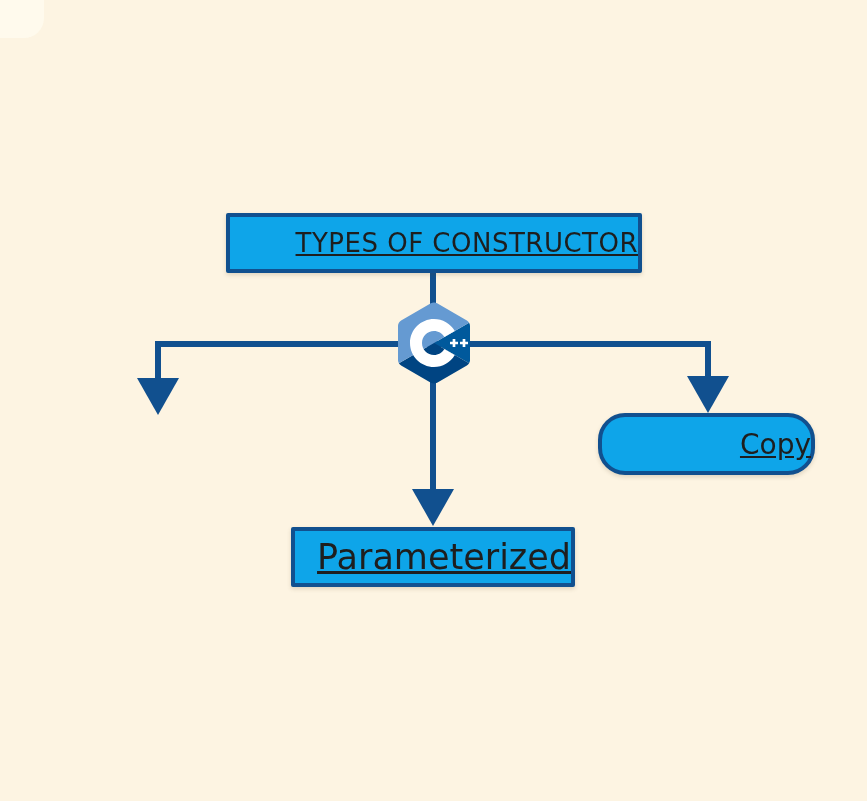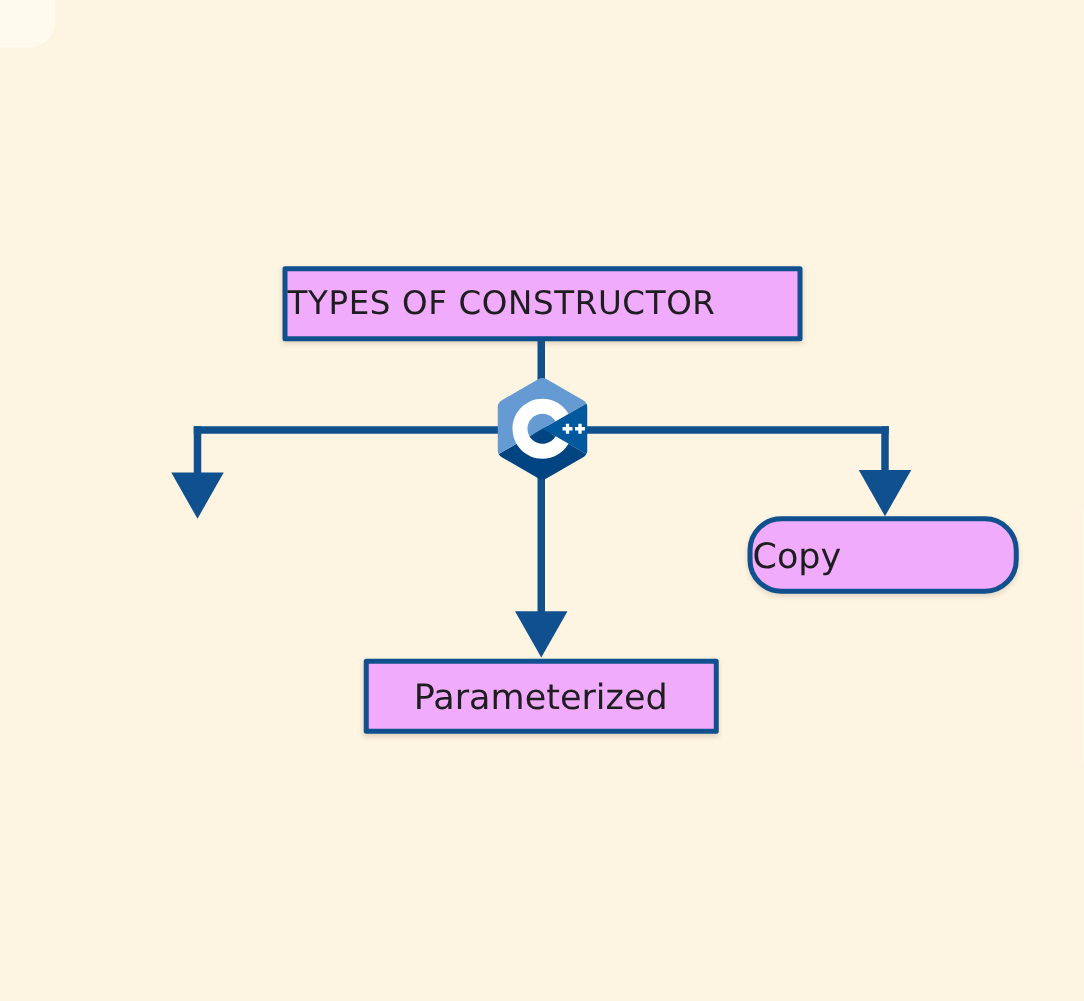--- a/index.html
+++ b/index.html
@@ -27,29 +27,30 @@
   }
   .arrow {
     position: absolute;
     width: 0; height: 0;
     border-left: 21px solid transparent;
     border-right: 21px solid transparent;
     border-top: 37px solid #11508f;
   }
   .node {
     position: absolute;
-    background: #f0abfc;
+    background: #0ea5e9;
     border: 4px solid #11508f;
     border-radius: 2px;
     box-sizing: border-box;
     display: flex;
     align-items: center;
-    justify-content: flex-start;
+    justify-content: flex-end;
     color: #1e1e1e;
     box-shadow: 0 2px 4px rgba(90, 70, 40, 0.18);
+    text-decoration: underline;
   }
   .title-box {
     left: 226px; top: 213px;
     width: 416px; height: 60px;
     font-size: 26px;
     letter-spacing: 0.5px;
   }
   .node-default {
     left: 51px; top: 416px;
     width: 217px; height: 62px;
@@ -57,21 +58,21 @@
   }
   .node-copy {
     left: 598px; top: 413px;
     width: 217px; height: 62px;
     font-size: 28px;
     border-radius: 27px;
   }
   .node-parameterized {
     left: 291px; top: 527px;
     width: 284px; height: 60px;
-    font-size: 28px;
+    font-size: 35px;
     padding-left: 36px;
   }
   .logo {
     position: absolute;
     left: 398px; top: 302px;
     width: 72px; height: 82px;
     z-index: 3;
   }
   .logo svg { width: 100%; height: 100%; display: block; }
   .node { z-index: 2; }

